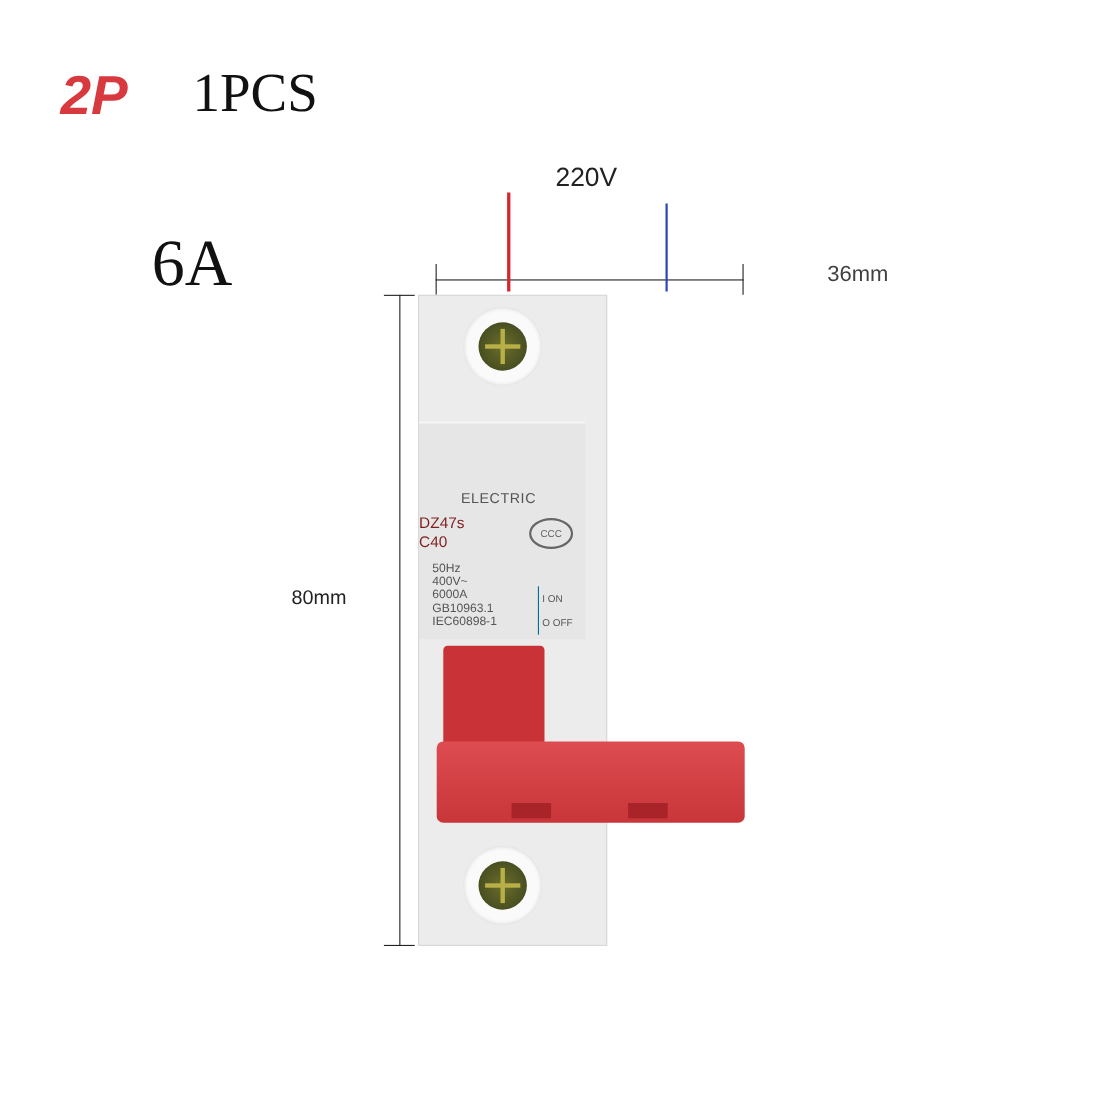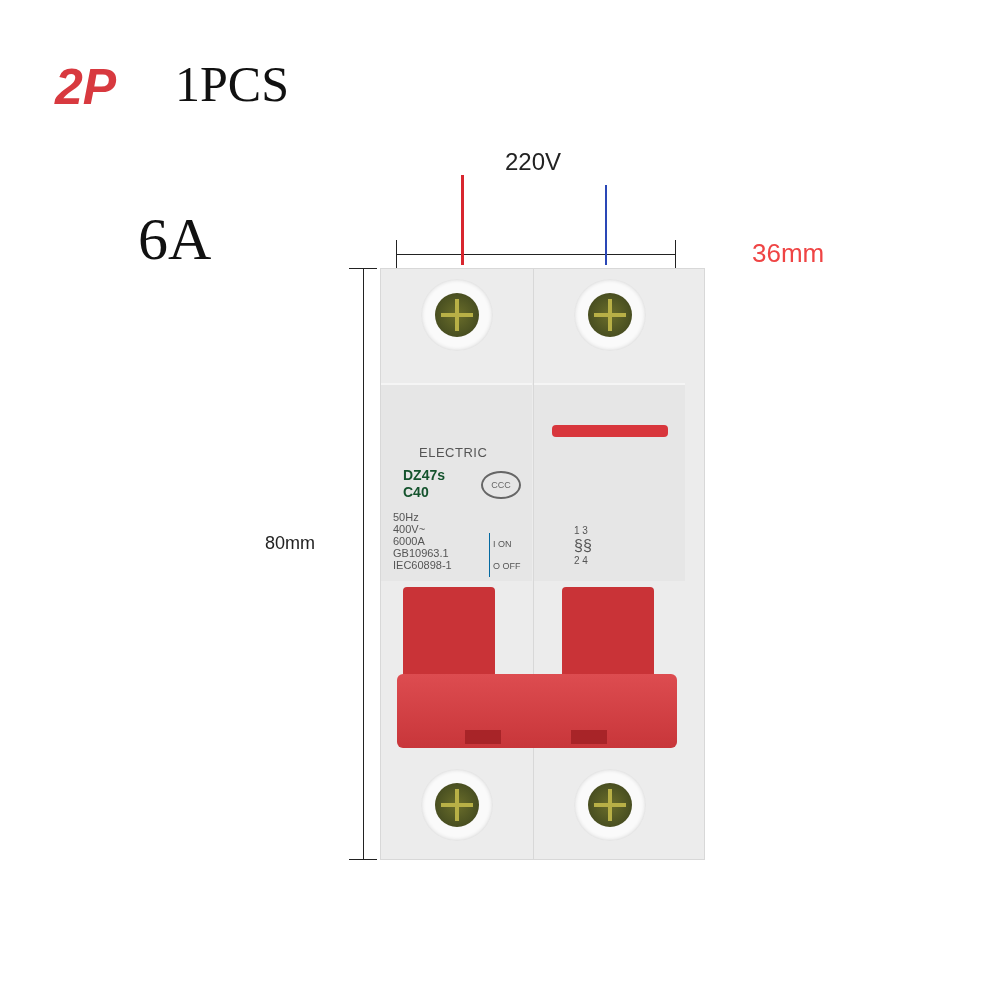--- a/index.html
+++ b/index.html
@@ -2,39 +2,39 @@
 <html><head>
 <meta charset="utf-8">
 <style>
   html,body{margin:0;padding:0;background:#fff;}
   body{width:1001px;height:1001px;position:relative;overflow:hidden;font-family:"Liberation Sans",sans-serif;}
   .abs{position:absolute;}
   .title-2p{left:55px;top:58px;font-size:50px;font-weight:bold;color:#d8393f;font-family:"Liberation Sans",sans-serif;font-style:italic;}
   .title-pcs{left:175px;top:55px;font-size:50px;color:#111;font-family:"Liberation Serif",serif;}
   .title-amp{left:138px;top:205px;font-size:60px;color:#111;font-family:"Liberation Serif",serif;}
   .volt{left:505px;top:148px;font-size:24px;color:#222;}
-  .width-label{left:752px;top:238px;font-size:26px;color:#ef4444;}
+  .width-label{left:752px;top:238px;font-size:20px;color:#404040;}
   .height-label{left:265px;top:533px;font-size:18px;color:#222;}
   .dim-h{left:396px;top:254px;width:280px;height:1px;background:#222;}
   .dim-h .tick{position:absolute;top:-14px;width:1px;height:28px;background:#222;}
   .dim-v{left:363px;top:268px;width:1px;height:592px;background:#222;}
   .dim-v .tick{position:absolute;left:-14px;width:28px;height:1px;background:#222;}
   .wire-red{left:461px;top:175px;width:3px;height:90px;background:#d8262e;}
   .wire-blue{left:605px;top:185px;width:2px;height:80px;background:#2a47b6;}
   .breaker{left:380px;top:268px;width:306px;height:592px;}
   .module{position:absolute;top:0;width:172px;height:592px;background:#ececec;border:1px solid #d8d8d8;box-sizing:border-box;}
   .module.left{left:0;}
   .module.right{left:153px;}
   .terminal{position:absolute;left:40px;width:72px;height:72px;border-radius:50%;background:#fafafa;box-shadow:0 0 4px #ccc inset;}
   .screw{position:absolute;left:14px;top:14px;width:44px;height:44px;border-radius:50%;background:radial-gradient(circle,#6b6e2a 0%,#4d5322 60%,#3c3f1c 100%);}
   .screw:before,.screw:after{content:"";position:absolute;left:20px;top:6px;width:4px;height:32px;background:#b8b046;}
   .screw:after{transform:rotate(90deg);}
   .face{position:absolute;top:114px;left:0;width:151px;height:196px;background:#e6e6e6;border-top:2px solid #f5f5f5;}
   .brand{position:absolute;left:38px;top:60px;font-size:13px;color:#555;letter-spacing:0.5px;}
-  .model{position:absolute;left:22px;top:82px;font-size:14px;color:#14532d;line-height:17px;font-weight:bold;}
+  .model{position:absolute;left:0;top:82px;font-size:14px;color:#7f1d1d;line-height:17px;}
   .specs{position:absolute;left:12px;top:126px;font-size:11px;color:#555;line-height:12px;}
   .onoff{position:absolute;left:108px;top:148px;font-size:9px;color:#555;line-height:22px;border-left:1px solid #0369a1;padding-left:3px;}
   .ccc{position:absolute;left:100px;top:86px;width:36px;height:24px;border:2px solid #666;border-radius:50%;font-size:9px;color:#666;text-align:center;line-height:24px;}
   .indicator{position:absolute;left:18px;top:40px;width:116px;height:12px;border-radius:4px;background:#d8363c;}
   .schematic{position:absolute;left:40px;top:140px;font-size:10px;color:#555;line-height:12px;}
   .lever-slot{position:absolute;top:318px;width:92px;height:92px;background:#c93337;border-radius:4px;}
   .handle{left:397px;top:674px;width:280px;height:74px;background:linear-gradient(#dd4c50,#c8363a);border-radius:6px;}
   .handle .notch{position:absolute;top:56px;width:36px;height:14px;background:#a82428;}
 </style>
 </head>
@@ -78,37 +78,20 @@
       <div class="onoff">
         <div>I ON</div>
         <div>O OFF</div>
       </div>
     </div>
     <div class="lever-slot" style="left:22px"></div>
     <div class="terminal" style="top:500px">
         <div class="screw"></div>
       </div>
   </div>
-  <div class="module right">
-    <div class="terminal" style="top:10px">
-        <div class="screw"></div>
-      </div>
-    <div class="face">
-      <div class="indicator"></div>
-      <div class="schematic">
-        <div>1 3</div>
-        <div style="font-size:16px;line-height:18px;">§§</div>
-        <div>2 4</div>
-      </div>
-    </div>
-    <div class="lever-slot" style="left:28px"></div>
-    <div class="terminal" style="top:500px">
-        <div class="screw"></div>
-      </div>
-  </div>
 </div>
 
 <div class="abs handle">
   <div class="notch" style="left:68px"></div>
   <div class="notch" style="left:174px"></div>
 </div>
 
 <div class="abs wire-red"></div>
 <div class="abs wire-blue"></div>
 

